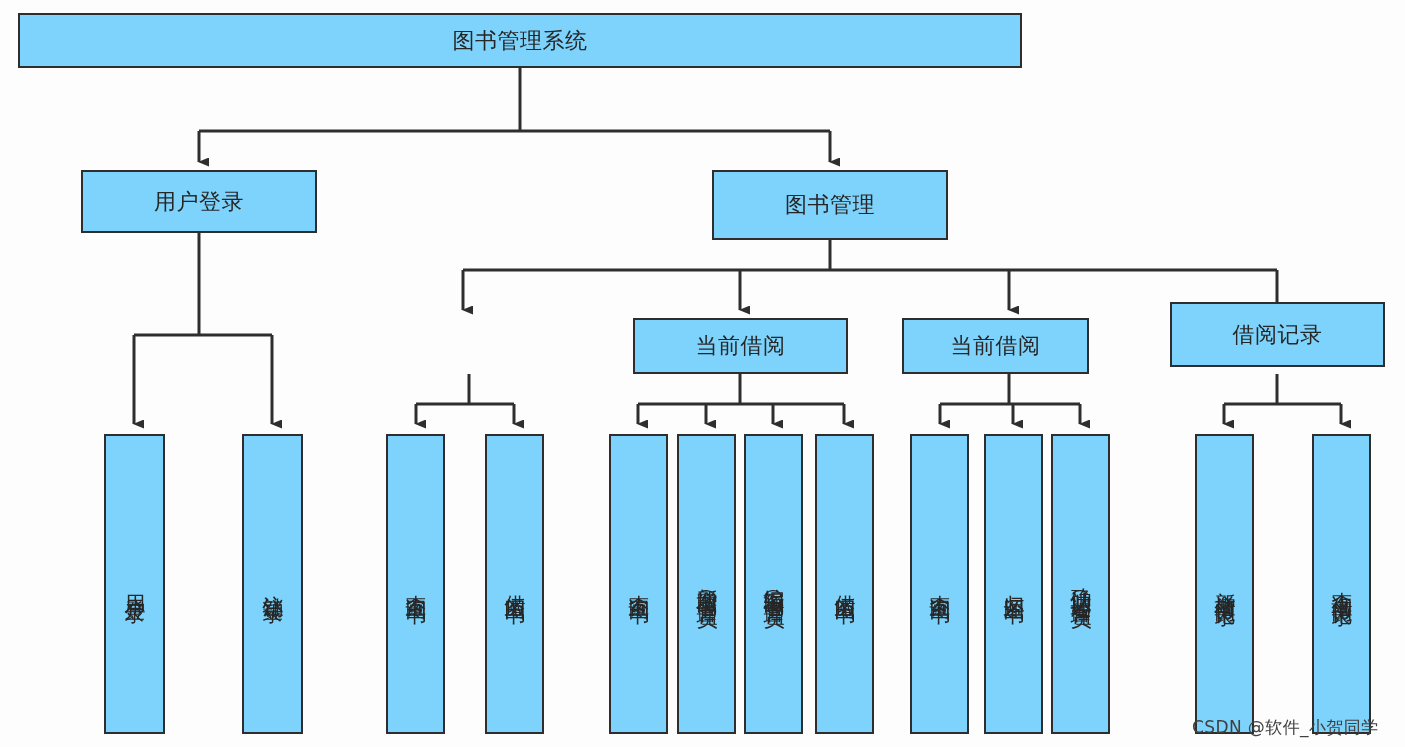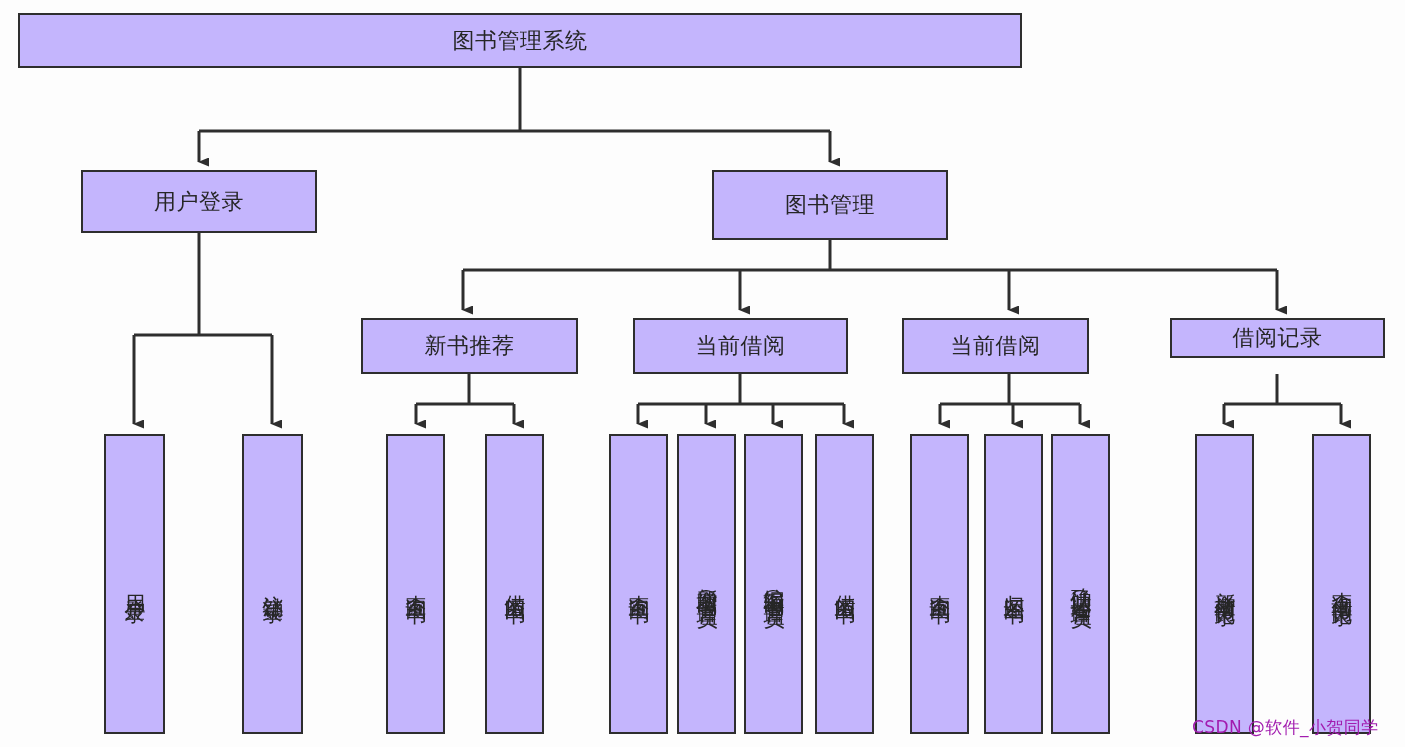--- a/index.html
+++ b/index.html
@@ -20,21 +20,21 @@
   #wires {
     position: absolute;
     left: 0;
     top: 0;
     width: 1405px;
     height: 747px;
   }
   .node {
     position: absolute;
     box-sizing: border-box;
-    background: #c4b5fd;
+    background: #7dd3fc;
     border: 2.5px solid #2e2e2e;
     display: flex;
     align-items: center;
     justify-content: center;
     z-index: 3;
   }
   .node-label {
     color: #262626;
     line-height: 1.18;
     text-align: center;
@@ -51,21 +51,21 @@
   .vertical .node-label {
     writing-mode: vertical-rl;
     text-orientation: upright;
     font-size: 21px;
     letter-spacing: 3px;
     line-height: 1.1;
     white-space: nowrap;
   }
   .watermark {
     position: absolute;
-    color: #a21caf;
+    color: #404040;
     font-size: 17px;
     letter-spacing: 0.4px;
     z-index: 6;
     white-space: nowrap;
     pointer-events: none;
   }
 </style>
 </head>
 <body>
 
@@ -128,33 +128,30 @@
   </div>
 
   <div class="node horizontal" style="left:81px; top:170px; width:236px; height:63px;">
     <span class="node-label">用户登录</span>
   </div>
 
   <div class="node horizontal" style="left:712px; top:170px; width:236px; height:70px;">
     <span class="node-label">图书管理</span>
   </div>
 
-  <div class="node horizontal" style="left:361px; top:318px; width:217px; height:56px;">
-    <span class="node-label">新书推荐</span>
-  </div>
 
   <div class="node horizontal" style="left:633px; top:318px; width:215px; height:56px;">
     <span class="node-label">当前借阅</span>
   </div>
 
   <div class="node horizontal" style="left:902px; top:318px; width:187px; height:56px;">
     <span class="node-label">当前借阅</span>
   </div>
 
-  <div class="node horizontal" style="left:1170px; top:318px; width:215px; height:40px;">
+  <div class="node horizontal" style="left:1170px; top:302px; width:215px; height:65px;">
     <span class="node-label">借阅记录</span>
   </div>
 
   <div class="node vertical" style="left:104px; top:434px; width:61px; height:300px;">
     <span class="node-label">用户登录</span>
   </div>
 
   <div class="node vertical" style="left:242px; top:434px; width:61px; height:300px;">
     <span class="node-label">注销登录</span>
   </div>

